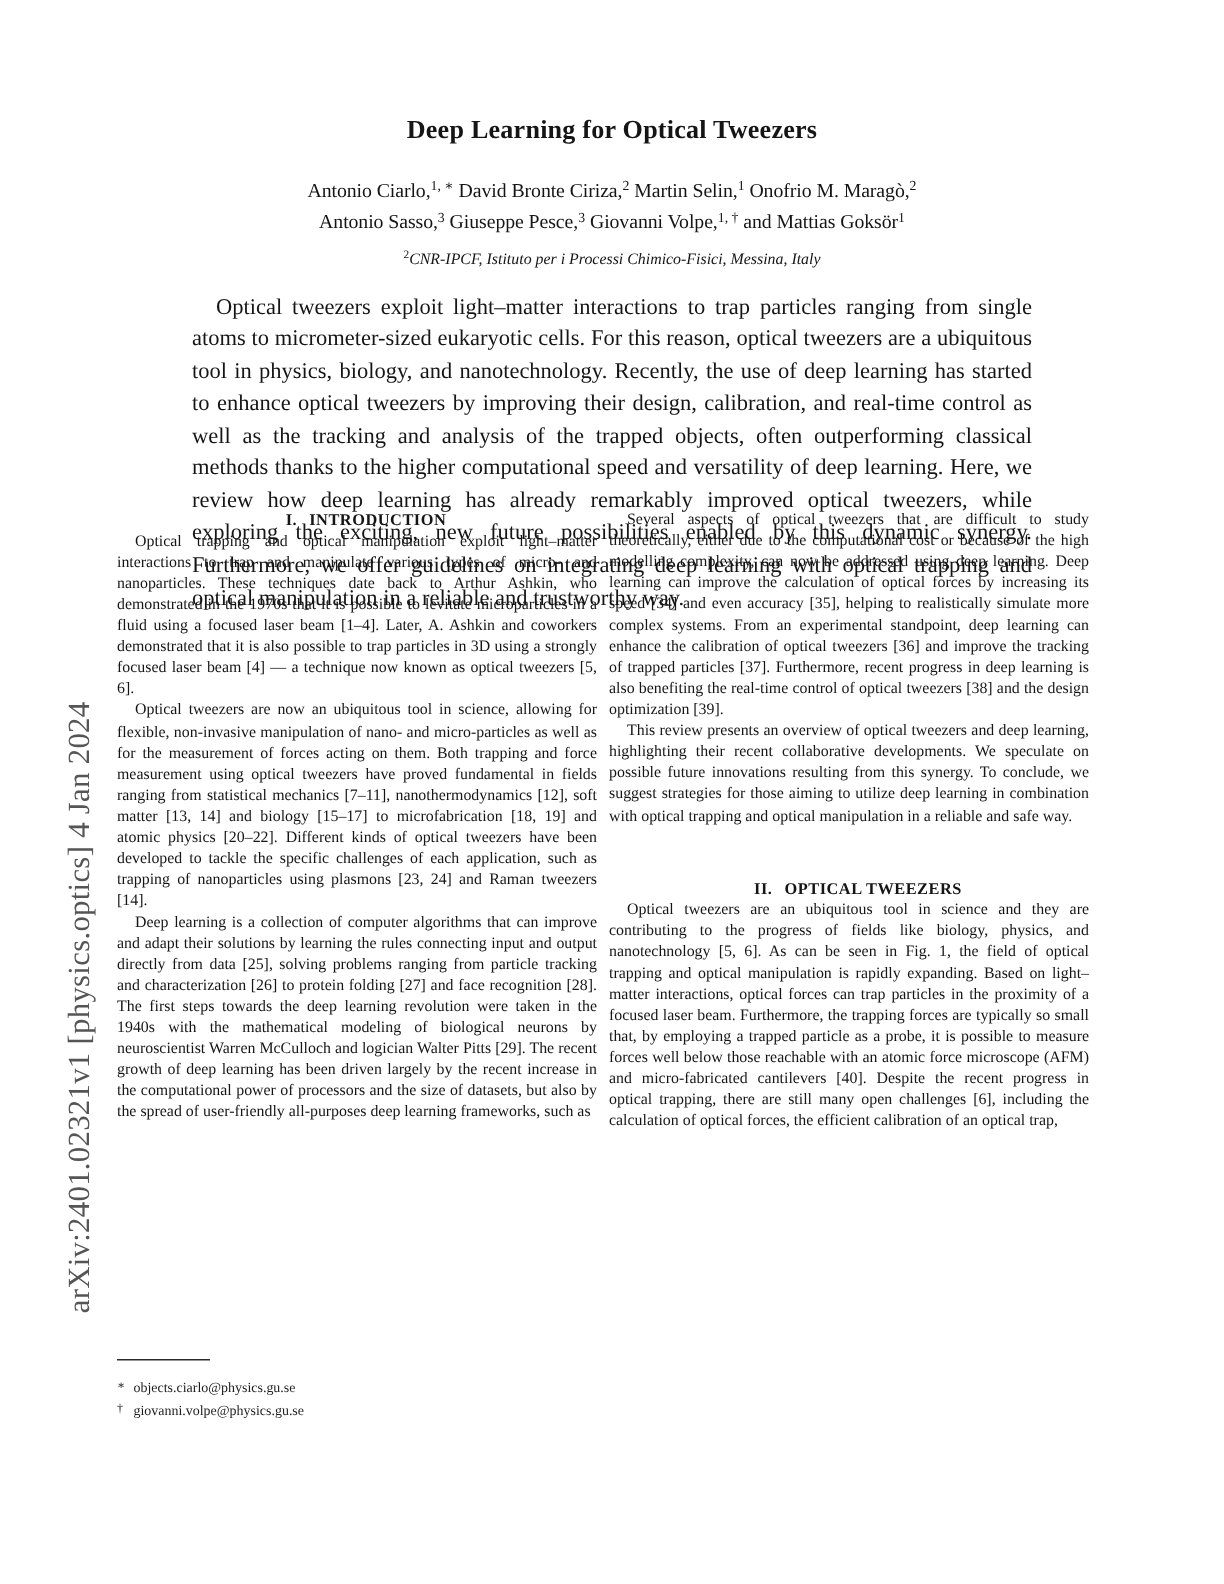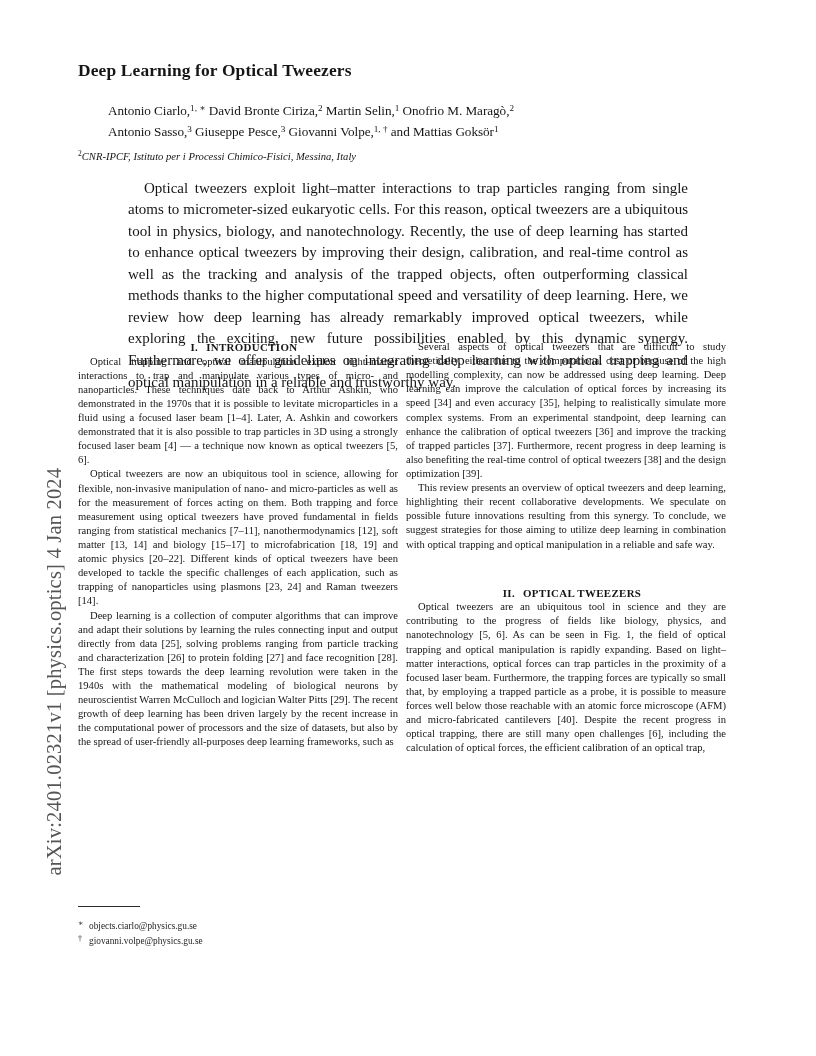--- a/index.html
+++ b/index.html
@@ -45,21 +45,22 @@
   .page {
     position: absolute;
     left: 78px;
     top: 0;
     width: 660px;
     height: 1056px;
   }
 
   
   .title-block {
-    padding-top: 60px;
+    padding-top: 76px;
+    text-align: center;
   }
   .paper-title {
     font-size: 17.4px;
     font-weight: bold;
     letter-spacing: 0.15px;
     margin: 0 0 18px 0;
     line-height: 1.25;
   }
   .authors {
     font-size: 13.2px;

